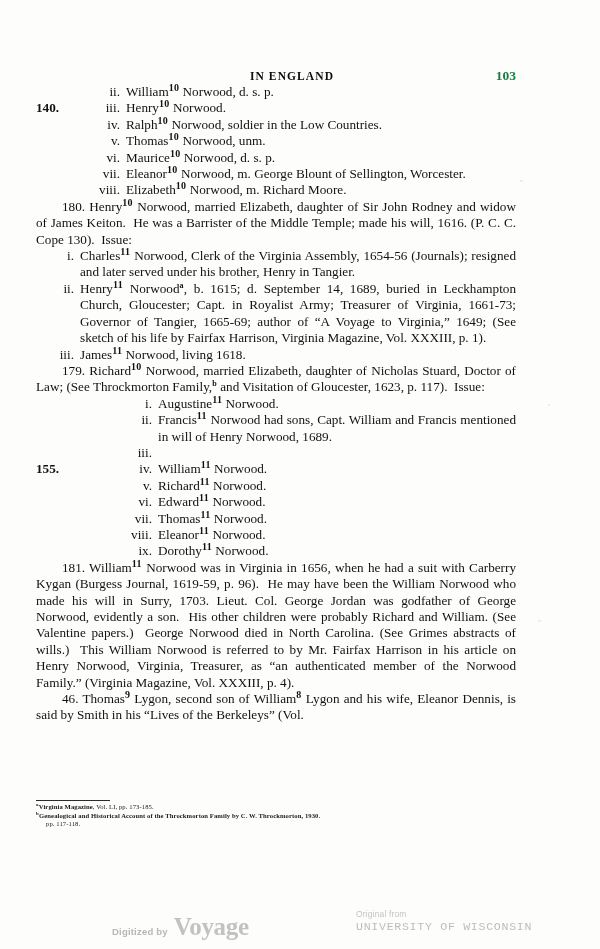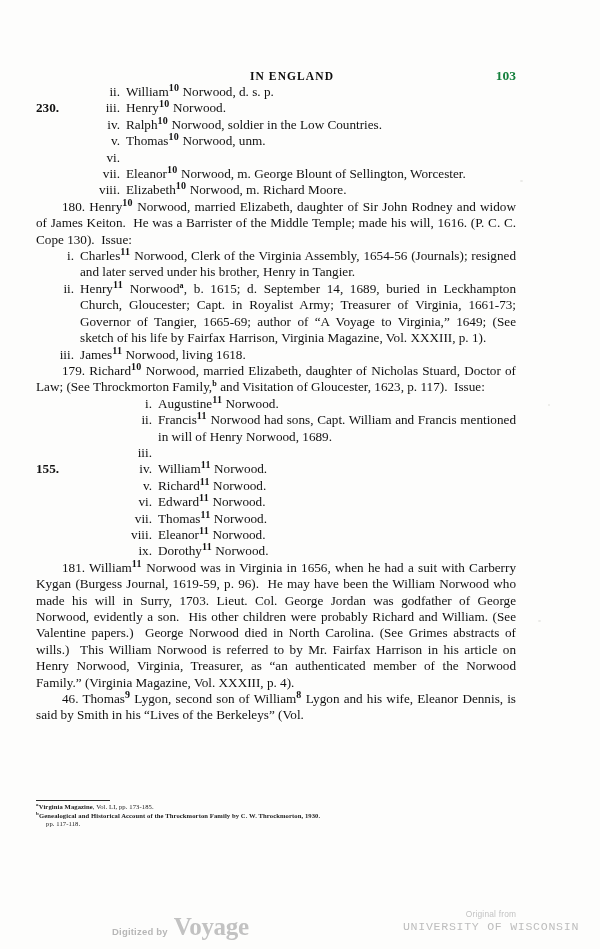--- a/index.html
+++ b/index.html
@@ -159,24 +159,23 @@
     letter-spacing: 0.2px;
   }
   .dig .dig-brand {
     font-family: "Liberation Serif", "DejaVu Serif", serif;
     font-size: 25px;
     color: #c2c2c2;
     letter-spacing: -0.3px;
   }
   .orig {
     position: absolute;
-    left: 386px;
+    left: 356px;
     top: 4px;
     width: 210px;
-    text-align: center;
   }
   .orig .orig-label {
     font-family: "Liberation Sans", "DejaVu Sans", sans-serif;
     font-size: 8.4px;
     color: #c3c3c3;
     display: block;
     letter-spacing: 0.2px;
   }
   .orig .orig-inst {
     font-family: Liberation Mono, monospace;
@@ -204,37 +203,38 @@
 
   <div class="textblock">
 
     <div>
         <div class="row indent-a">
           <div class="gutter"></div>
           <div class="roman">ii.</div>
           <div class="item-text">William<sup>10</sup> Norwood, d. s. p.</div>
         </div>
         <div class="row indent-a">
-          <div class="gutter">230.</div>
+          <div class="gutter">140.</div>
           <div class="roman">iii.</div>
           <div class="item-text">Henry<sup>10</sup> Norwood.</div>
         </div>
         <div class="row indent-a">
           <div class="gutter"></div>
           <div class="roman">iv.</div>
           <div class="item-text">Ralph<sup>10</sup> Norwood, soldier in the Low Countries.</div>
         </div>
         <div class="row indent-a">
           <div class="gutter"></div>
           <div class="roman">v.</div>
           <div class="item-text">Thomas<sup>10</sup> Norwood, unm.</div>
         </div>
         <div class="row indent-a">
           <div class="gutter"></div>
           <div class="roman">vi.</div>
+          <div class="item-text">Maurice<sup>10</sup> Norwood, d. s. p.</div>
         </div>
         <div class="row indent-a">
           <div class="gutter"></div>
           <div class="roman">vii.</div>
           <div class="item-text">Eleanor<sup>10</sup> Norwood, m. George Blount of Sellington, Worcester.</div>
         </div>
         <div class="row indent-a">
           <div class="gutter"></div>
           <div class="roman">viii.</div>
           <div class="item-text">Elizabeth<sup>10</sup> Norwood, m. Richard Moore.</div>

